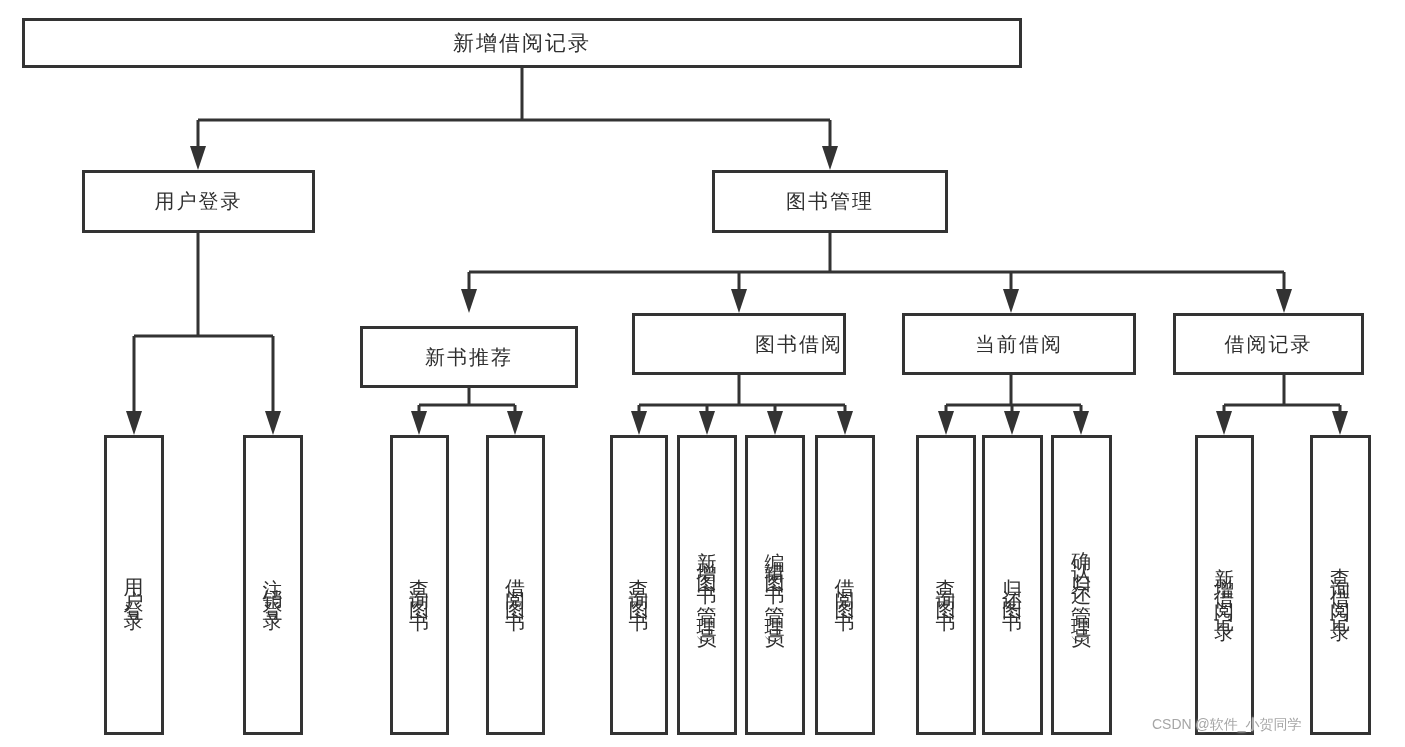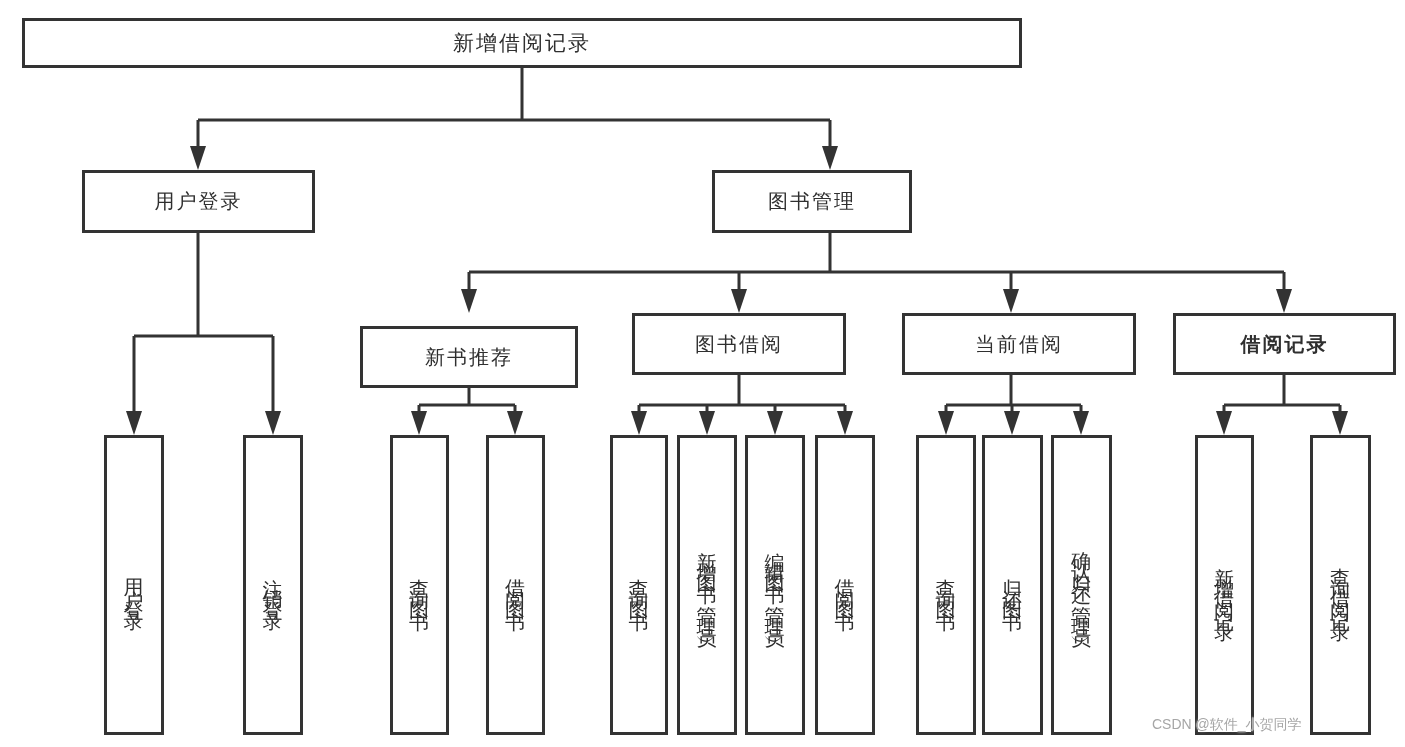--- a/index.html
+++ b/index.html
@@ -97,34 +97,34 @@
     </g>
   </svg>
 
   <div class="box" style="left:22px; top:18px; width:1000px; height:50px;">
     <span class="hlabel root-label">新增借阅记录</span>
   </div>
 
   <div class="box" style="left:82px; top:170px; width:233px; height:63px;">
     <span class="hlabel">用户登录</span>
   </div>
-  <div class="box" style="left:712px; top:170px; width:200px; height:63px;">
+  <div class="box" style="left:712px; top:170px; width:236px; height:63px;">
     <span class="hlabel">图书管理</span>
   </div>
 
   <div class="box" style="left:360px; top:326px; width:218px; height:62px;">
     <span class="hlabel">新书推荐</span>
   </div>
-  <div class="box" style="left:632px; top:313px; width:214px; height:62px;">
+  <div class="box" style="left:632px; top:313px; width:214px; height:62px;justify-content:flex-end;">
     <span class="hlabel">图书借阅</span>
   </div>
   <div class="box" style="left:902px; top:313px; width:234px; height:62px;">
     <span class="hlabel">当前借阅</span>
   </div>
-  <div class="box" style="left:1173px; top:313px; width:223px; height:62px;font-weight:bold;">
+  <div class="box" style="left:1173px; top:313px; width:191px; height:62px;">
     <span class="hlabel">借阅记录</span>
   </div>
 
   <div class="box leaf" style="left:104px;">
     <span>用户登录</span>
   </div>
   <div class="box leaf" style="left:243px;">
     <span>注销登录</span>
   </div>
 

